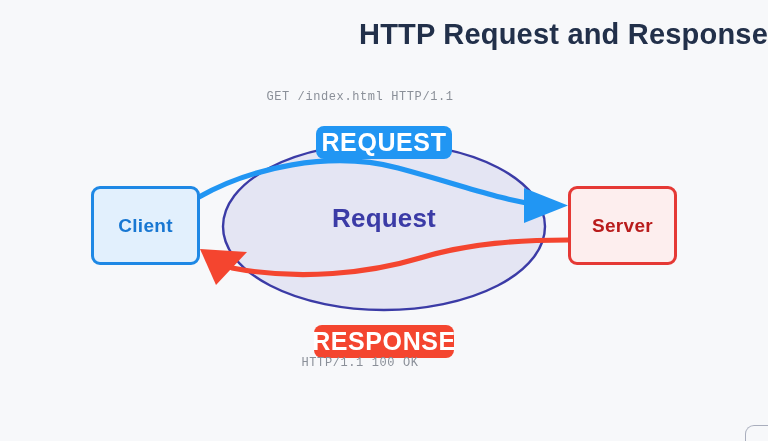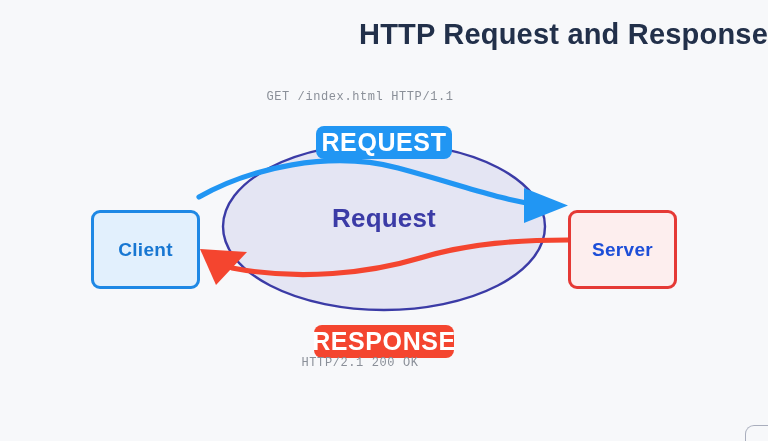--- a/index.html
+++ b/index.html
@@ -49,39 +49,38 @@
   .node-box {
     position: absolute;
     box-sizing: border-box;
     border-radius: 9px;
     display: flex;
     align-items: center;
     justify-content: center;
     font-size: 19px;
     font-weight: bold;
     letter-spacing: 0.3px;
-    margin-top: 24px;
   }
   #client-node {
     left: 91px;
     top: 186px;
     width: 109px;
     height: 79px;
     background: #e2f0fd;
     border: 3px solid #1e88e5;
     color: #1877d2;
   }
   #server-node {
     left: 568px;
     top: 186px;
     width: 109px;
     height: 79px;
     background: #fdeeee;
     border: 3px solid #e53935;
-    color: #1d4ed8;
+    color: #b91c1c;
   }
 
   #svg-layer {
     position: absolute;
     left: 0;
     top: 0;
     width: 768px;
     height: 441px;
   }
 
@@ -167,18 +166,18 @@
   </div>
 
   <div class="badge" id="request-badge">
     <span>REQUEST</span>
   </div>
 
   <div class="badge" id="response-badge">
     <span>RESPONSE</span>
   </div>
 
-  <div class="mono-note" id="response-note-1">HTTP/2.1 200 OK</div>
+  <div class="mono-note" id="response-note-1">HTTP/1.1 100 OK</div>
 
 
   <div id="corner-panel"></div>
 
 </div>
 
 </body></html>

